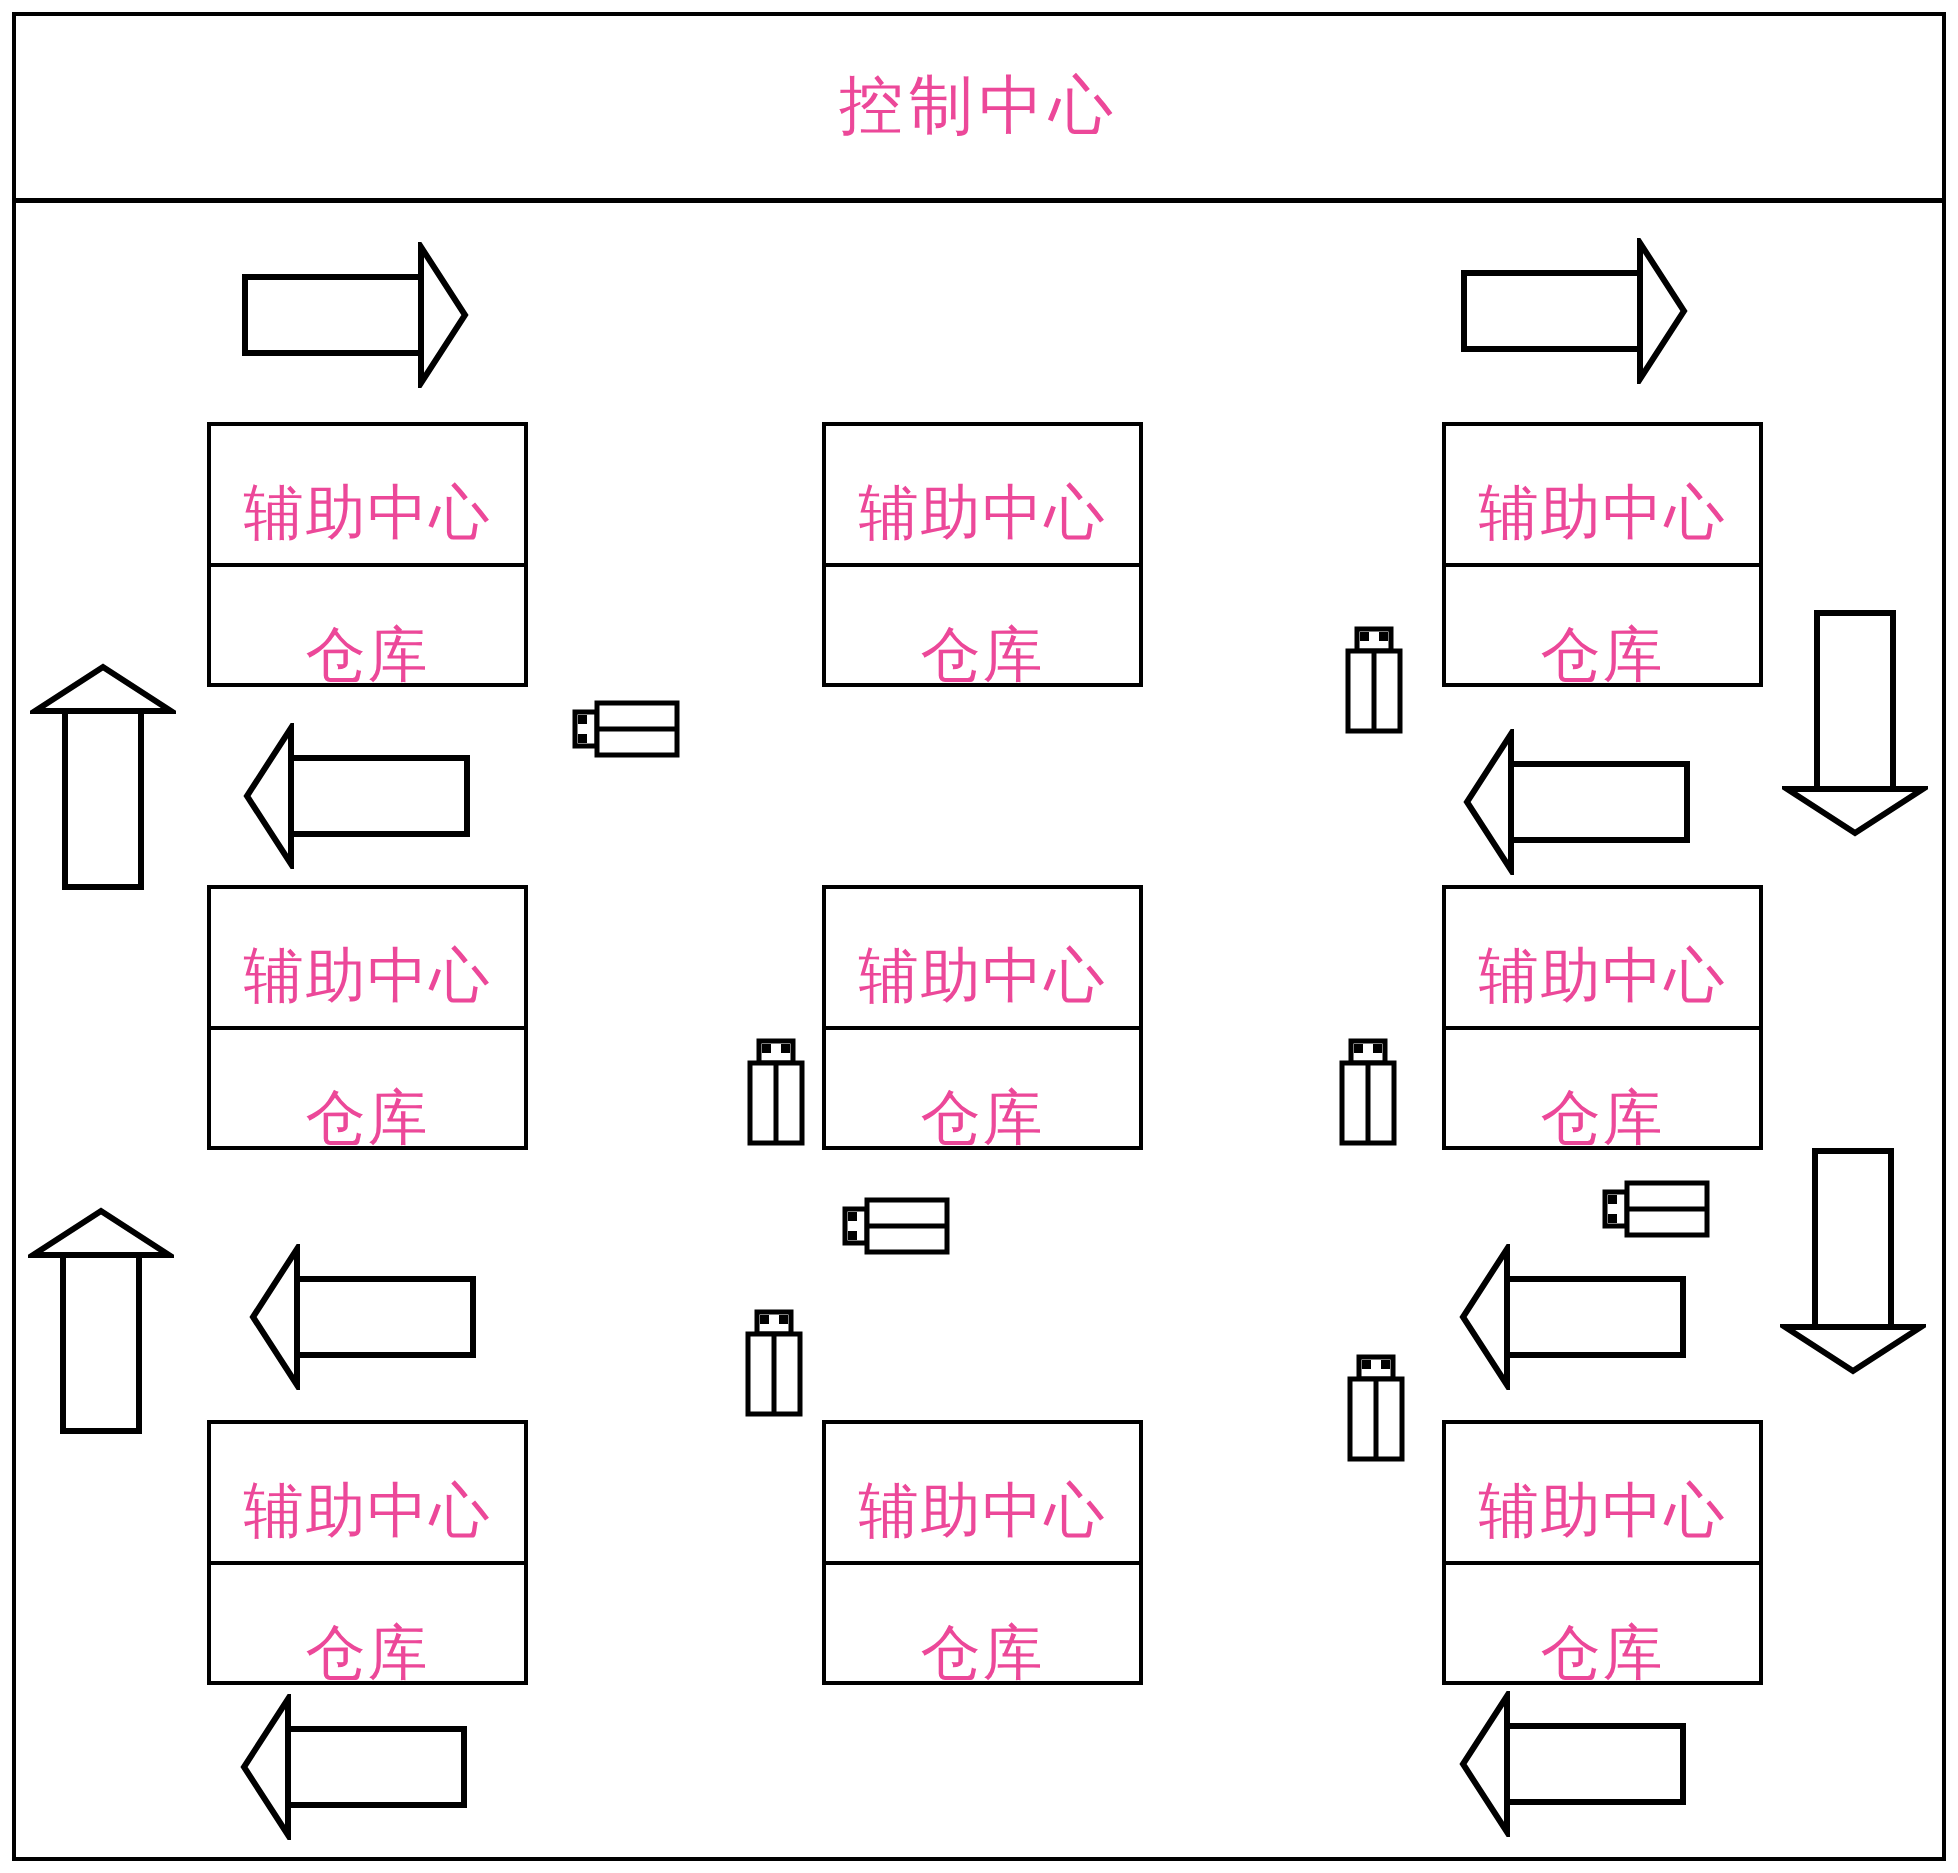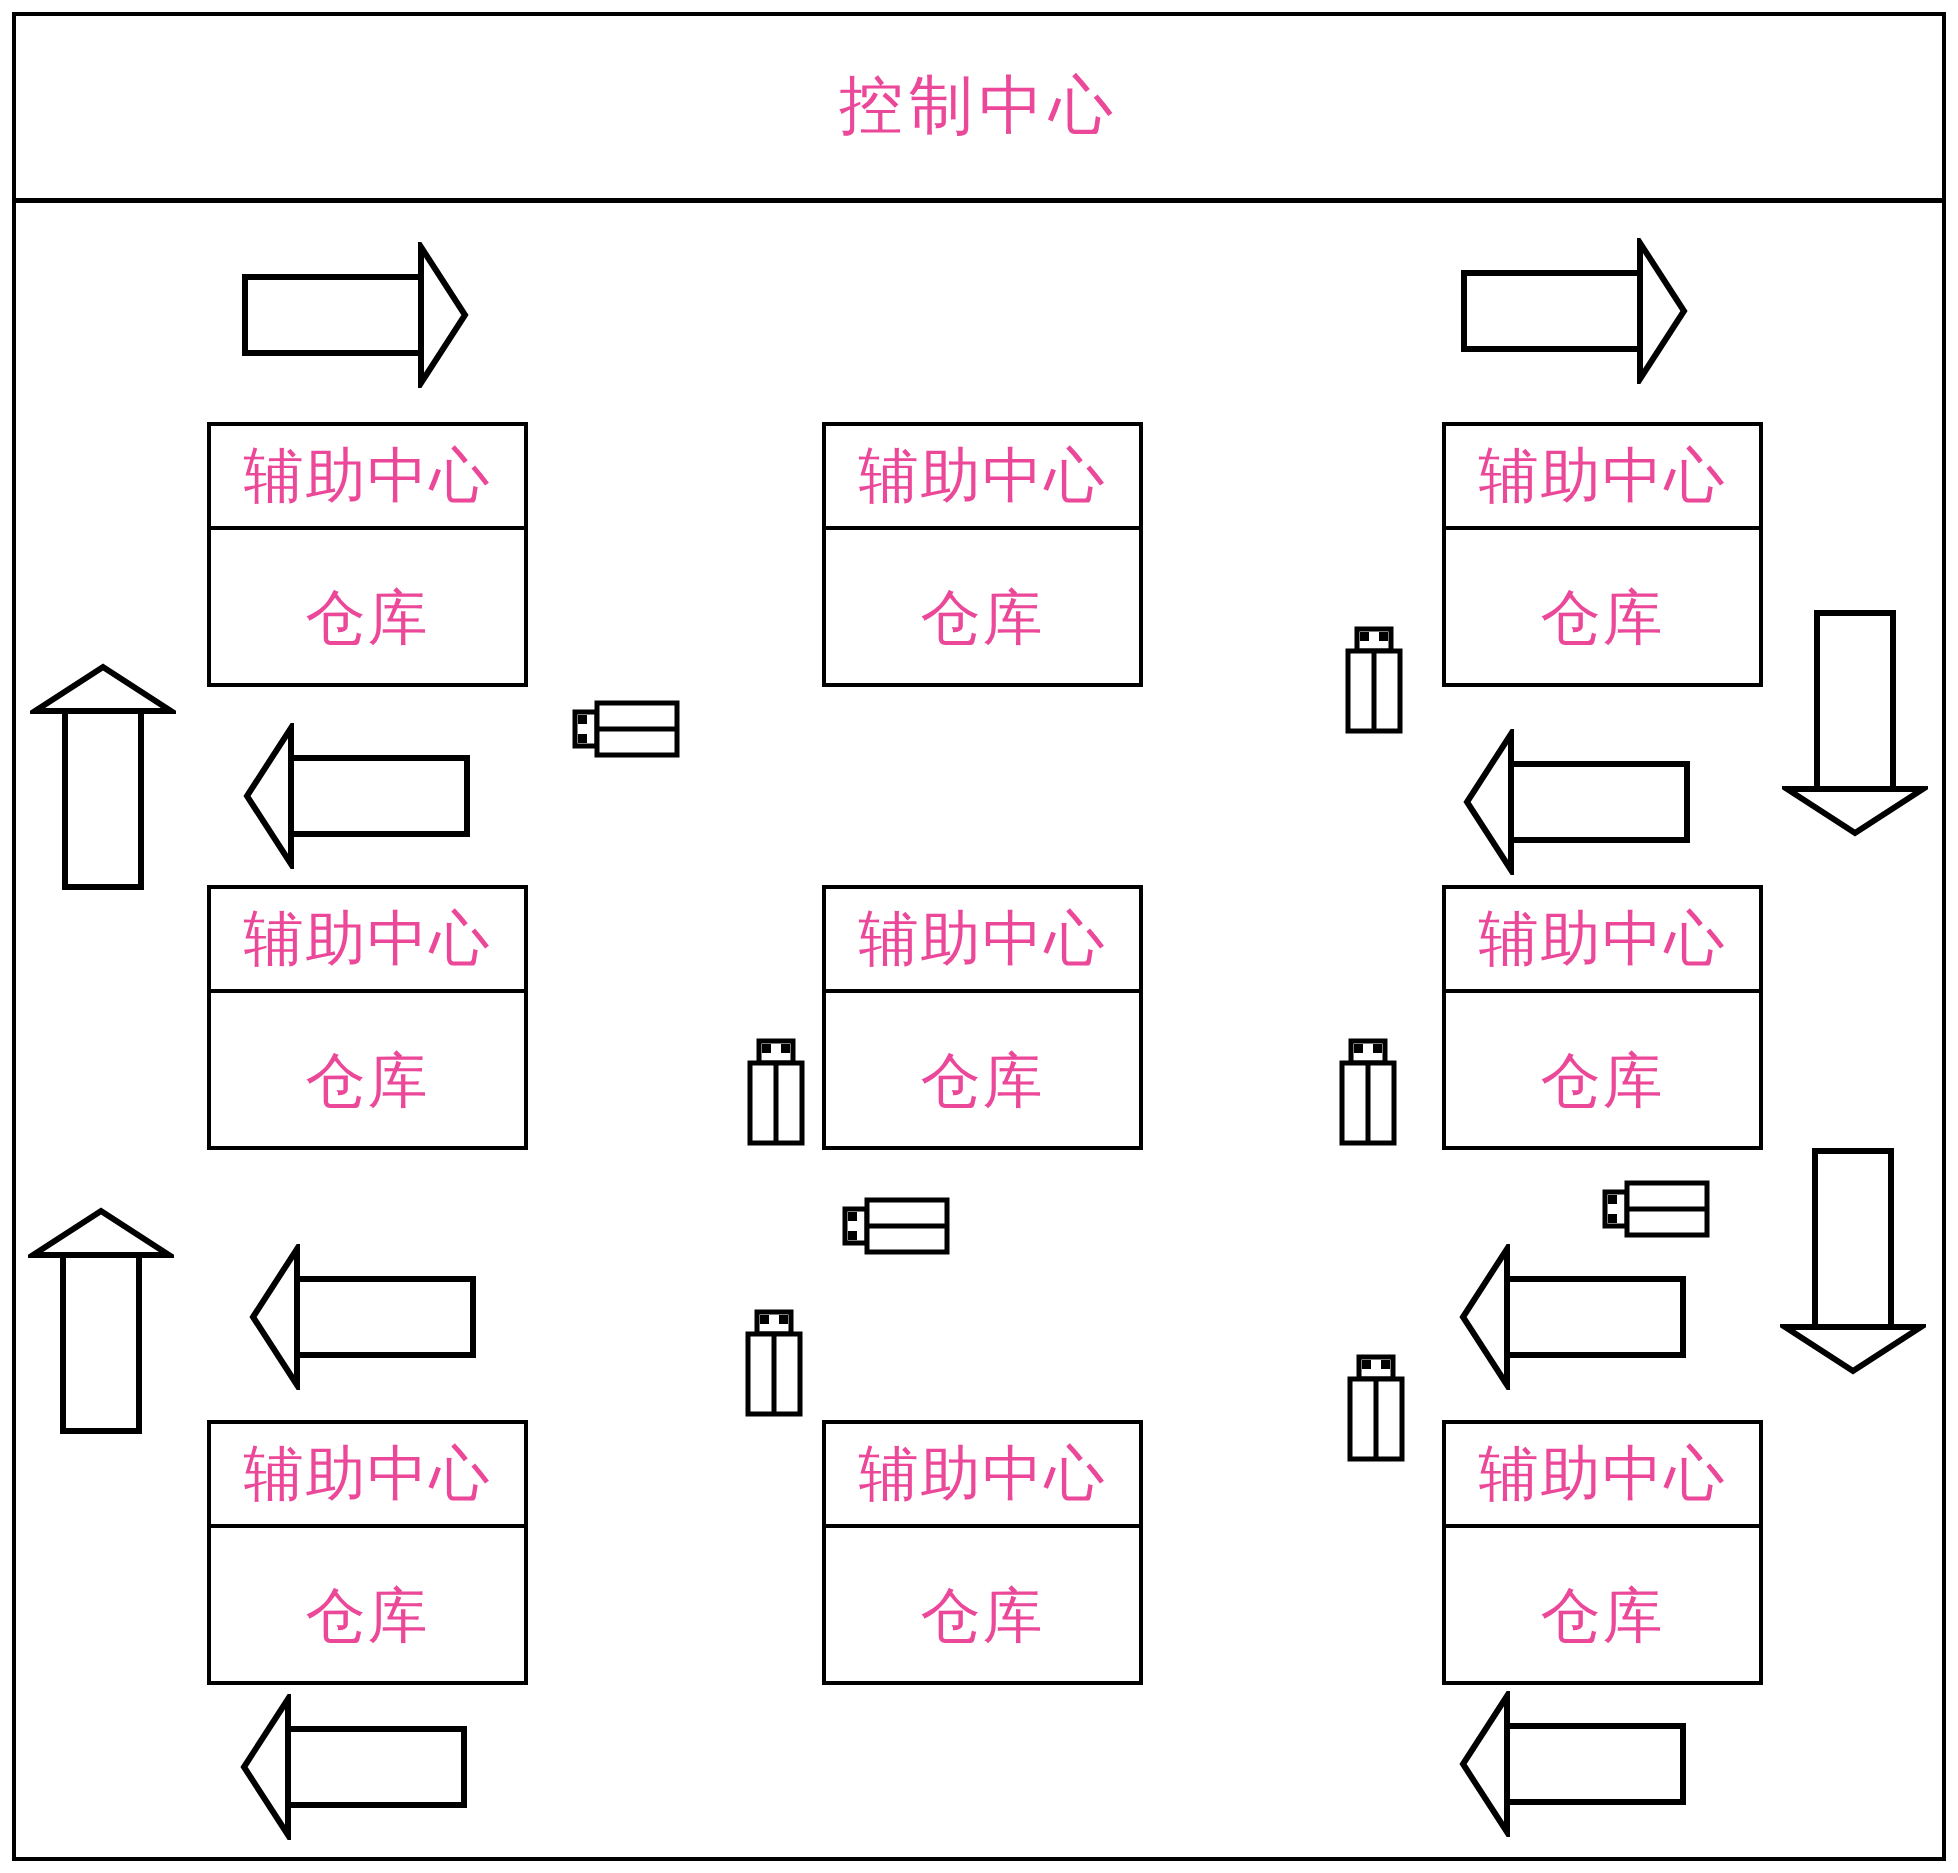--- a/index.html
+++ b/index.html
@@ -25,21 +25,21 @@
     position:absolute;left:0;top:62px;width:100%;
     text-align:center;font-size:64px;letter-spacing:6px;
   }
   .unit{
     position:absolute;width:321px;height:265px;
     border:4px solid #000;box-sizing:border-box;background:#fff;
   }
   .unit .top-cell{
     height:100px;border-bottom:4px solid #000;box-sizing:content-box;
     display:flex;align-items:center;justify-content:center;
-    font-size:60px;letter-spacing:2px;
+    font-size:60px;letter-spacing:2px;margin-top:37px;
   }
   .unit .bottom-cell{
     height:177px;
     display:flex;align-items:center;justify-content:center;
     font-size:60px;letter-spacing:2px;
   }
   .abs{position:absolute;}
   svg{display:block;}
   svg .ln{fill:#ffffff;stroke:#000000;stroke-width:6;stroke-linejoin:miter;}
   svg .ag{fill:#ffffff;stroke:#000000;stroke-width:5;stroke-linejoin:miter;}

